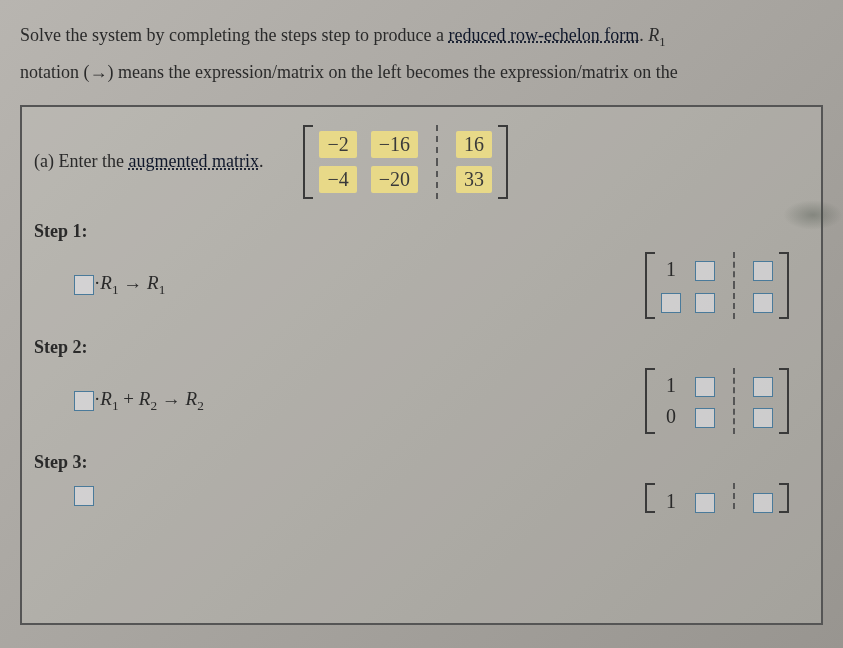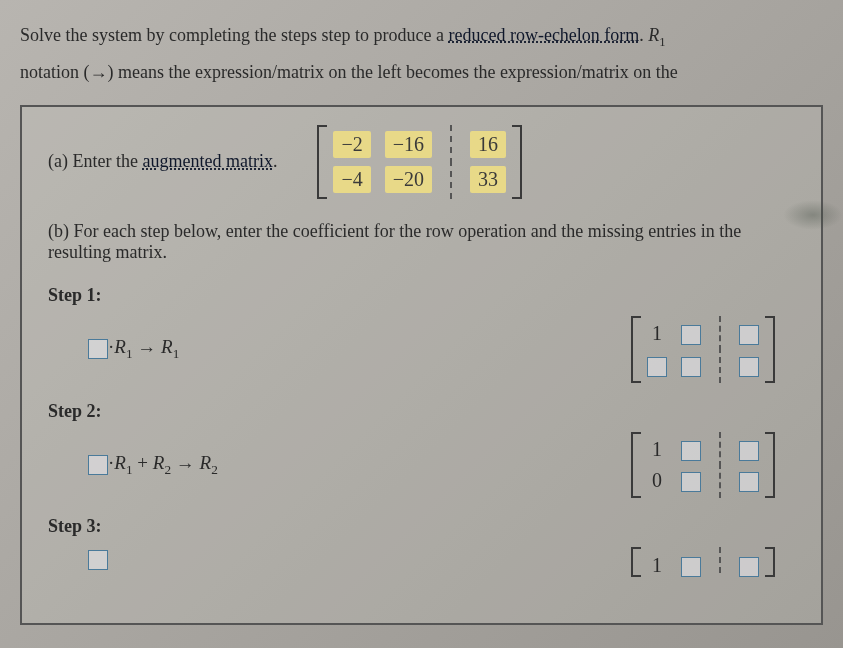--- a/index.html
+++ b/index.html
@@ -15,21 +15,21 @@
     overflow: hidden;
     position: relative;
   }
   .intro { line-height: 1.9; margin-bottom: 16px; }
   .link { color: #0f172a; text-decoration: underline dotted; }
   .math-var { font-style: italic; font-family: 'Times New Roman', serif; }
   .sub { font-size: 0.7em; vertical-align: sub; }
   .arrow { font-weight: bold; }
   .panel {
     border: 2px solid #555;
-    padding: 18px 26px;
+    padding: 18px 12px;
     background: rgba(200,198,192,0.25);
     min-height: 520px;
   }
   .part { margin-bottom: 22px; }
   .part-a { display: flex; align-items: center; gap: 40px; }
   .step-label { font-weight: bold; margin: 14px 0 10px 0; }
   .step-row { display: flex; align-items: center; justify-content: space-between; padding: 0 20px 0 40px; margin-bottom: 18px; }
   .op { font-family: 'Times New Roman', serif; font-size: 19px; }
 
   
@@ -106,21 +106,20 @@
           <span class="cell filled">−4</span>
           <span class="cell filled">−20</span>
           <span class="aug-sep"></span>
           <span class="cell filled">33</span>
         </div>
       </div>
       <div class="bracket right"></div>
     </div>
   </div>
 
-  <div class="part">(b) For each step below, enter the coefficient for the row operation and the missing entries in the resulting matrix.</div>
 
   <div class="step-label">Step 1:</div>
   <div class="step-row">
     <div class="op">
       <span class="blank sm"></span><span>·</span><span class="math-var">R</span><span class="sub">1</span><span> → </span><span class="math-var">R</span><span class="sub">1</span>
     </div>
     <div class="matrix">
       <div class="bracket left"></div>
       <div class="mrows">
         <div class="mrow">

